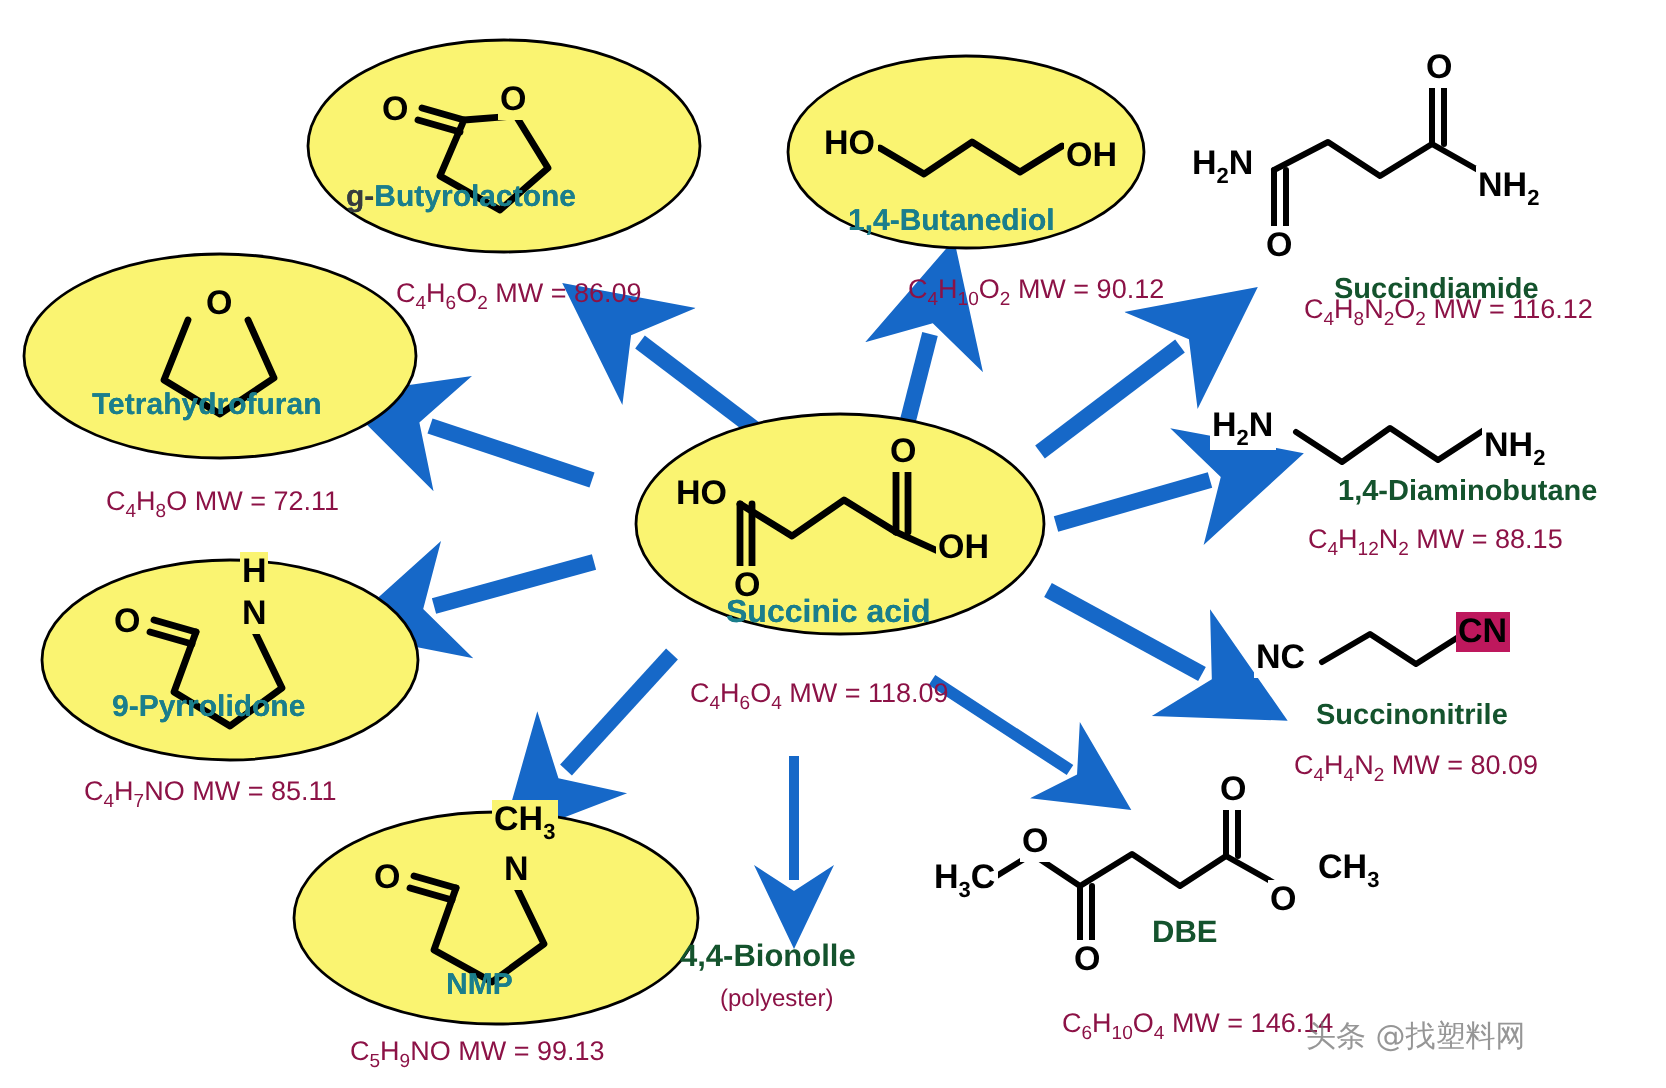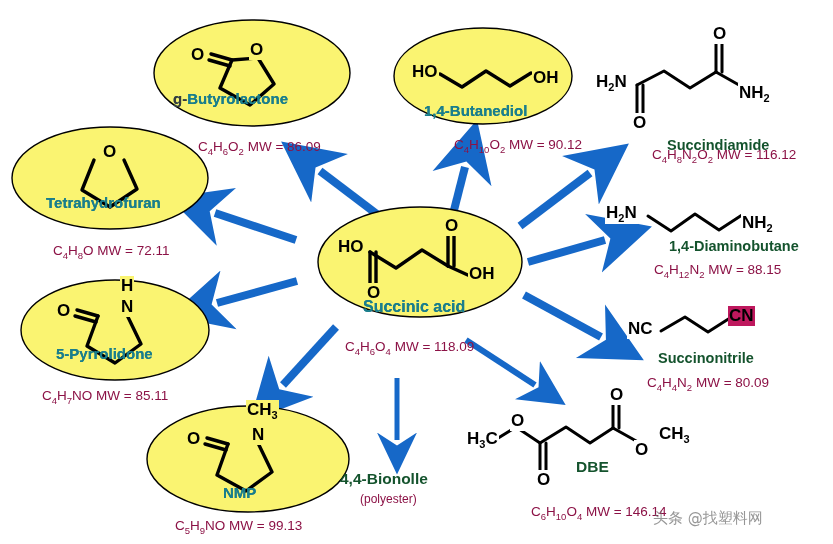--- a/index.html
+++ b/index.html
@@ -165,21 +165,21 @@
     <span class="lbl" style="left:609px;top:385px;background:#fff;padding:0 1px;">O</span>
     <span class="lbl" style="left:634px;top:440px;background:#fff;padding:0 1px;">O</span>
     <span class="lbl" style="left:658px;top:424px;background:#fff;padding:0 1px;">CH<sub style="font-size:11px;">3</sub></span>
   </div>
 
   <div class="lbl ell-label" style="left:173px;top:90px;">
     <span class="gprefix">g-</span><span>Butyrolactone</span>
   </div>
   <div class="lbl ell-label" style="left:424px;top:102px;">1,4-Butanediol</div>
   <div class="lbl ell-label" style="left:46px;top:194px;">Tetrahydrofuran</div>
-  <div class="lbl ell-label" style="left:56px;top:345px;">5-Pyrrolidone</div>
+  <div class="lbl ell-label" style="left:56px;top:345px;">9-Pyrrolidone</div>
   <div class="lbl ell-label" style="left:223px;top:484px;">NMP</div>
   <div class="lbl ell-label" style="left:363px;top:298px;font-size:16px;">Succinic acid</div>
 
   <div class="lbl blue-label" style="left:340px;top:470px;font-size:15.5px;">4,4-Bionolle</div>
   <div class="sub-note" style="left:360px;top:492px;">(polyester)</div>
 
   <div class="lbl blue-label" style="left:667px;top:137px;">Succindiamide</div>
   <div class="lbl blue-label" style="left:641px;top:238px;margin-left:28px;">1,4-Diaminobutane</div>
   <div class="lbl blue-label" style="left:658px;top:350px;">Succinonitrile</div>
   <div class="lbl blue-label" style="left:576px;top:458px;font-size:15.5px;">DBE</div>

